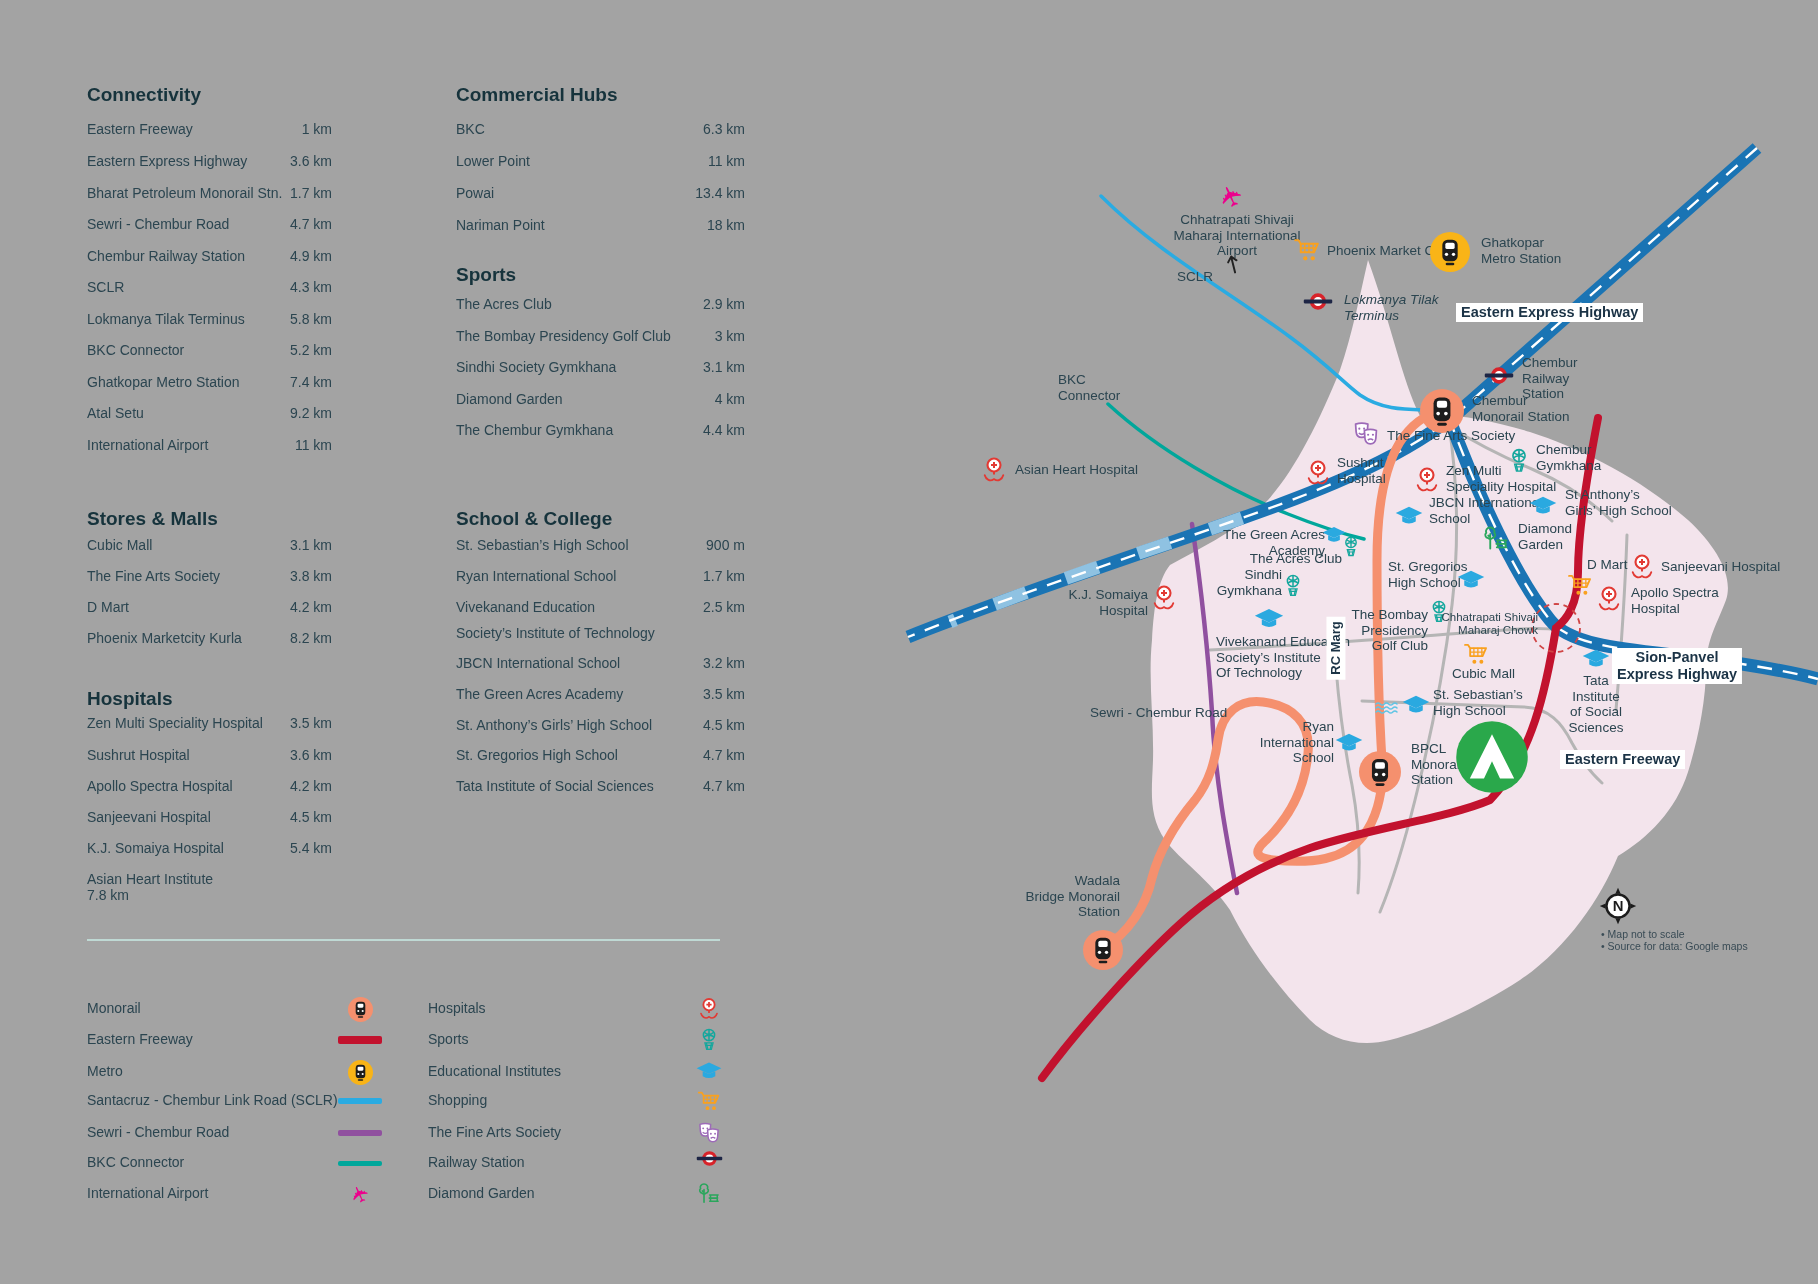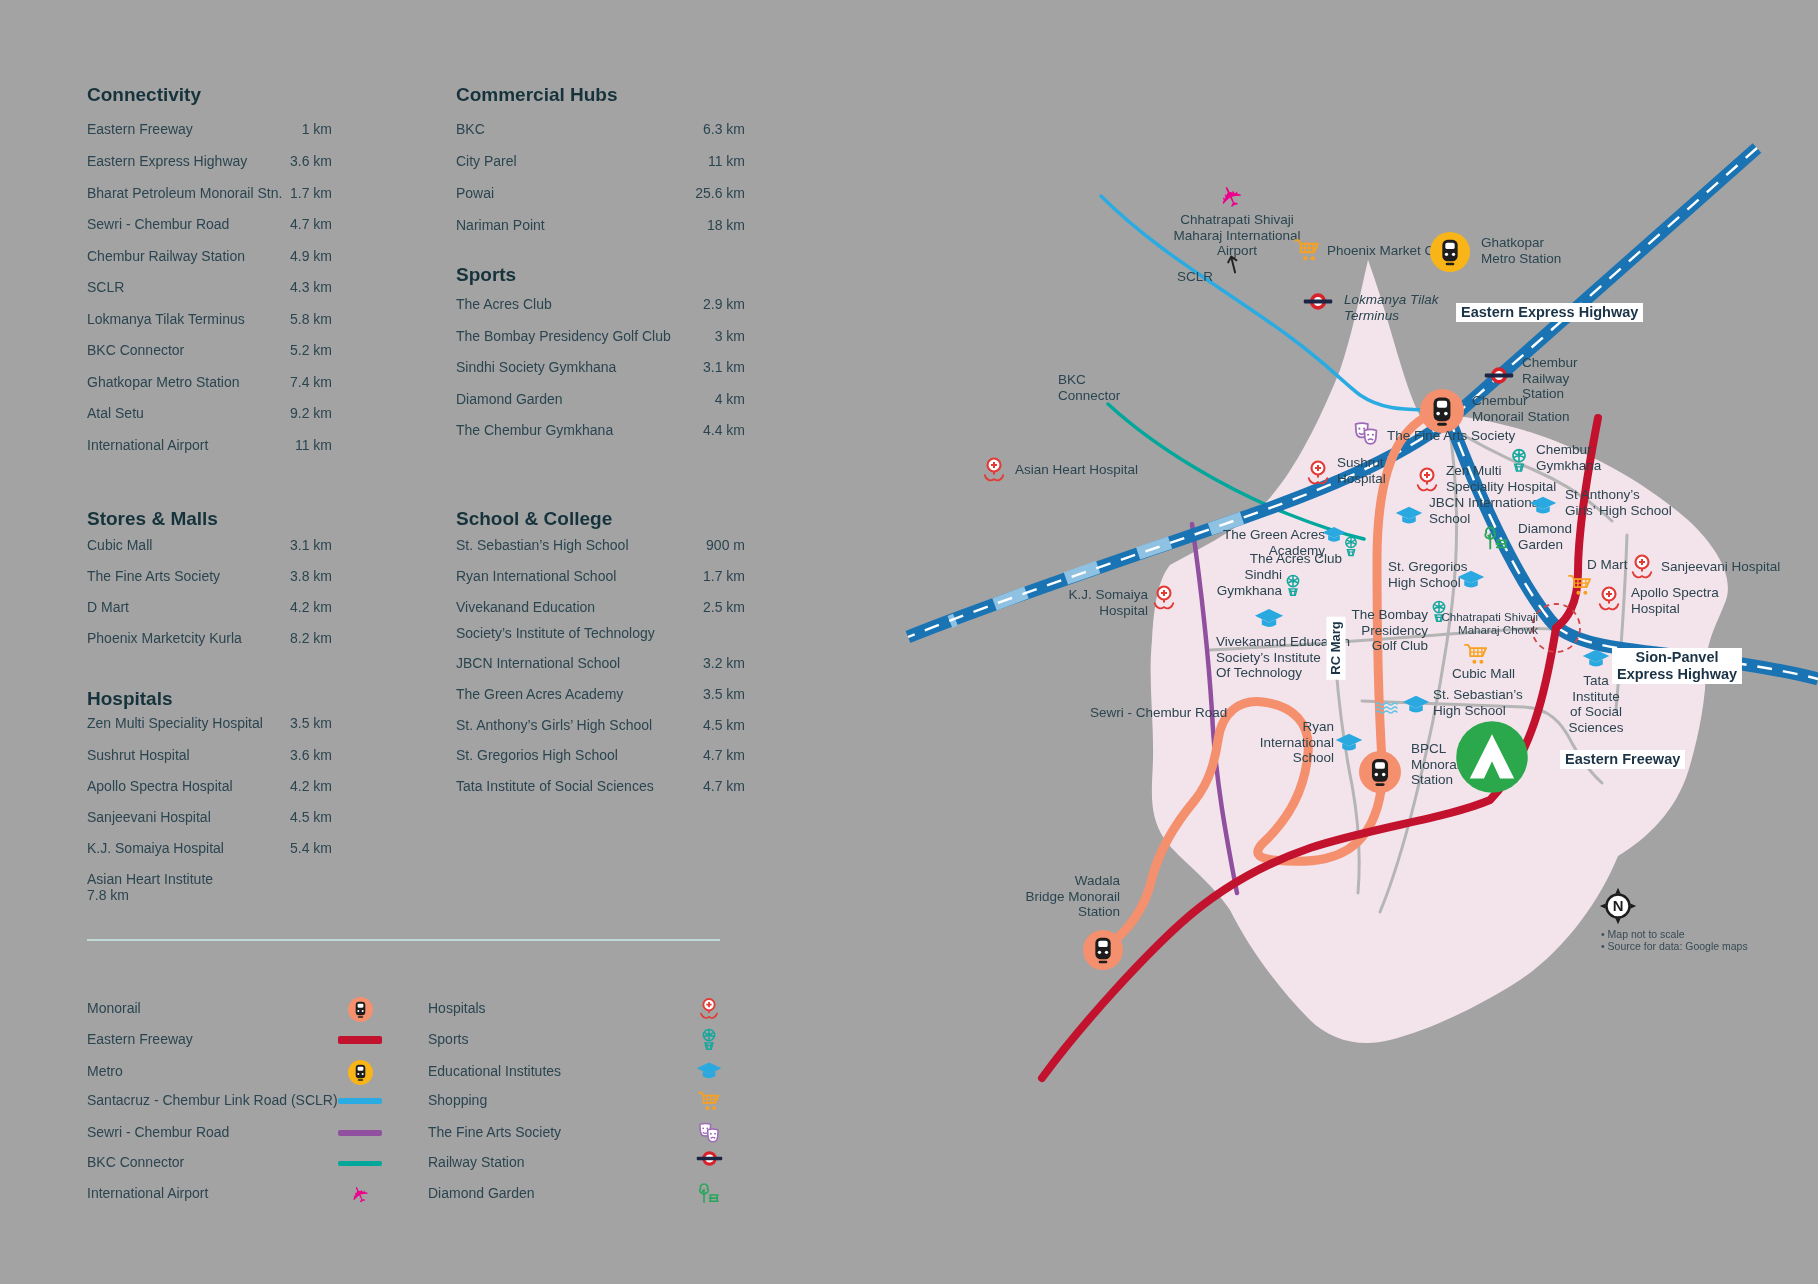--- a/index.html
+++ b/index.html
@@ -118,26 +118,26 @@
     <div class="list-row" style="left: 87px; top: 437px; width: 245px;">
       <span>International Airport</span>
       <span>11 km</span>
     </div>
     <div class="sec-title" style="left: 456px; top: 84px;">Commercial Hubs</div>
     <div class="list-row" style="left: 456px; top: 121px; width: 289px;">
       <span>BKC</span>
       <span>6.3 km</span>
     </div>
     <div class="list-row" style="left: 456px; top: 153px; width: 289px;">
-      <span>City Parel</span>
+      <span>Lower Point</span>
       <span>11 km</span>
     </div>
     <div class="list-row" style="left: 456px; top: 185px; width: 289px;">
       <span>Powai</span>
-      <span>25.6 km</span>
+      <span>13.4 km</span>
     </div>
     <div class="list-row" style="left: 456px; top: 217px; width: 289px;">
       <span>Nariman Point</span>
       <span>18 km</span>
     </div>
     <div class="sec-title" style="left: 456px; top: 264px;">Sports</div>
     <div class="list-row" style="left: 456px; top: 296px; width: 289px;">
       <span>The Acres Club</span>
       <span>2.9 km</span>
     </div>

